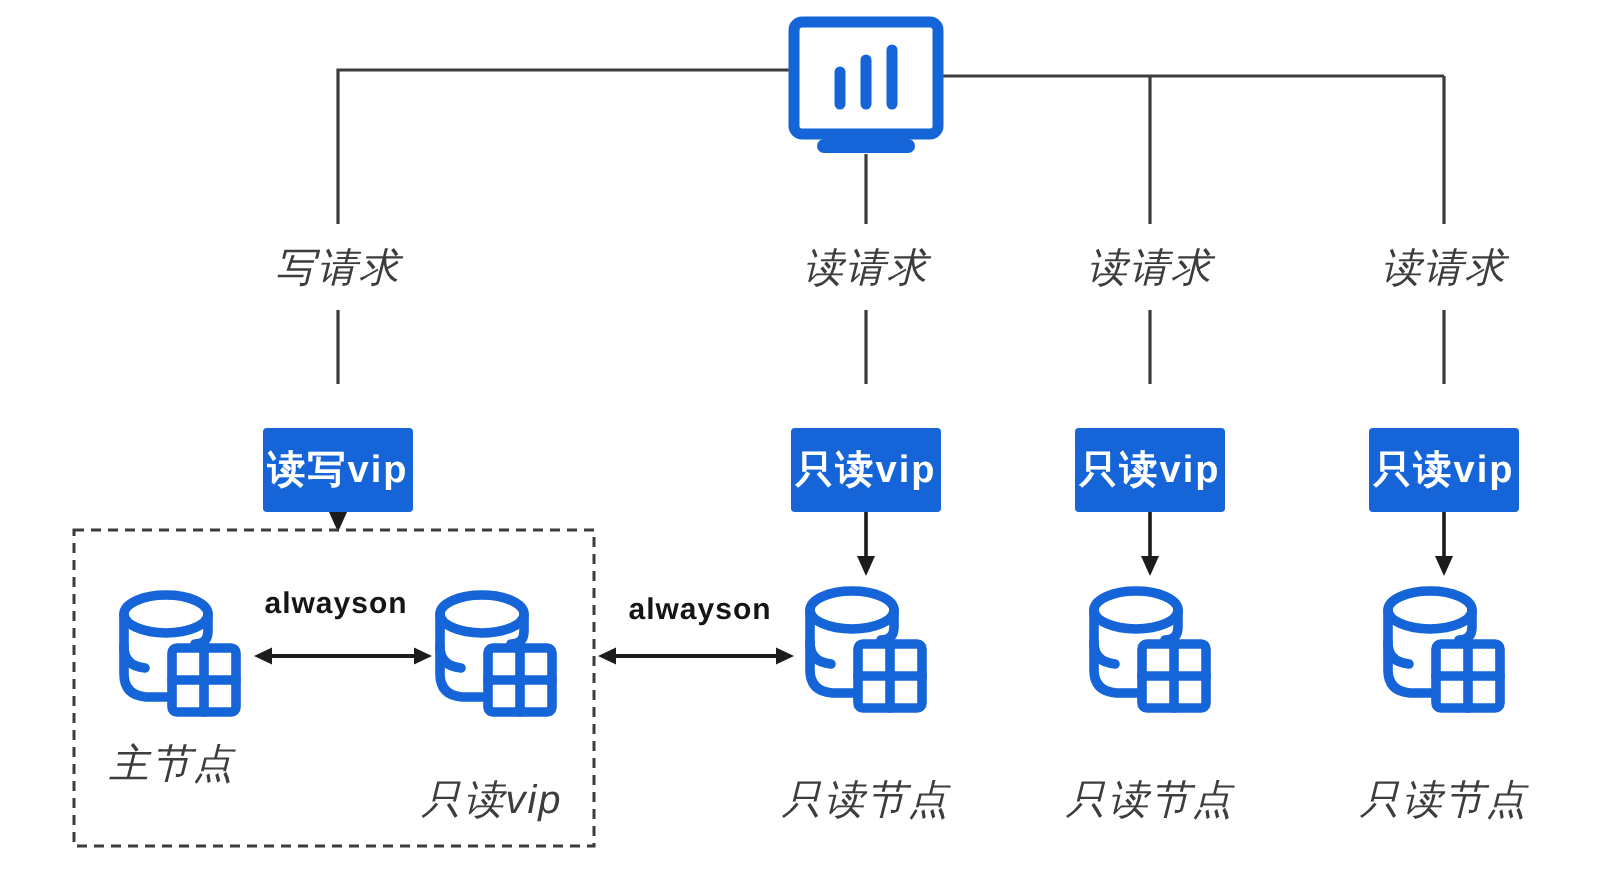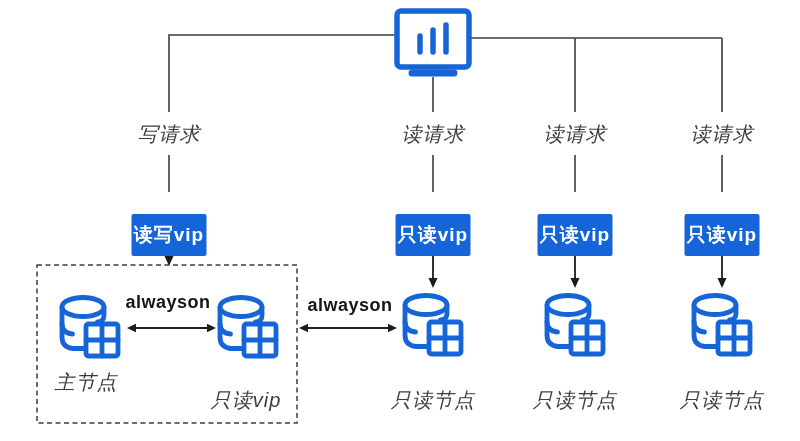--- a/index.html
+++ b/index.html
@@ -25,21 +25,21 @@
     font-size:20px;color:var(--text);letter-spacing:1px;white-space:nowrap;font-style:italic;
   }
   .vip{
     position:absolute;top:192px;transform:translate(-50%,0);
     width:75px;height:42px;background:var(--blue);color:var(--vip-text);
     font-size:19px;font-weight:bold;letter-spacing:1px;border-radius:2px;
     display:flex;align-items:center;justify-content:center;white-space:nowrap;margin-top:22px;
   }
   .sync{
     position:absolute;transform:translate(-50%,-50%);
-    font-size:18px;font-weight:bold;color:#151515;letter-spacing:.5px;white-space:nowrap;
+    font-size:15px;font-weight:bold;color:#151515;letter-spacing:.5px;white-space:nowrap;
   }
   .db-icon{
     position:absolute;
     stroke:var(--blue);stroke-width:4.8;stroke-linecap:round;stroke-linejoin:round;
   }
   .mon{position:absolute;left:394px;top:8px;}
   .mon-frame{fill:#fff;stroke:var(--blue);stroke-width:5.5;}
   .mon-bar{fill:none;stroke:var(--blue);stroke-width:5.5;stroke-linecap:round;}
   .mon-stand{fill:none;stroke:var(--blue);stroke-width:7;stroke-linecap:round;}
 </style>

